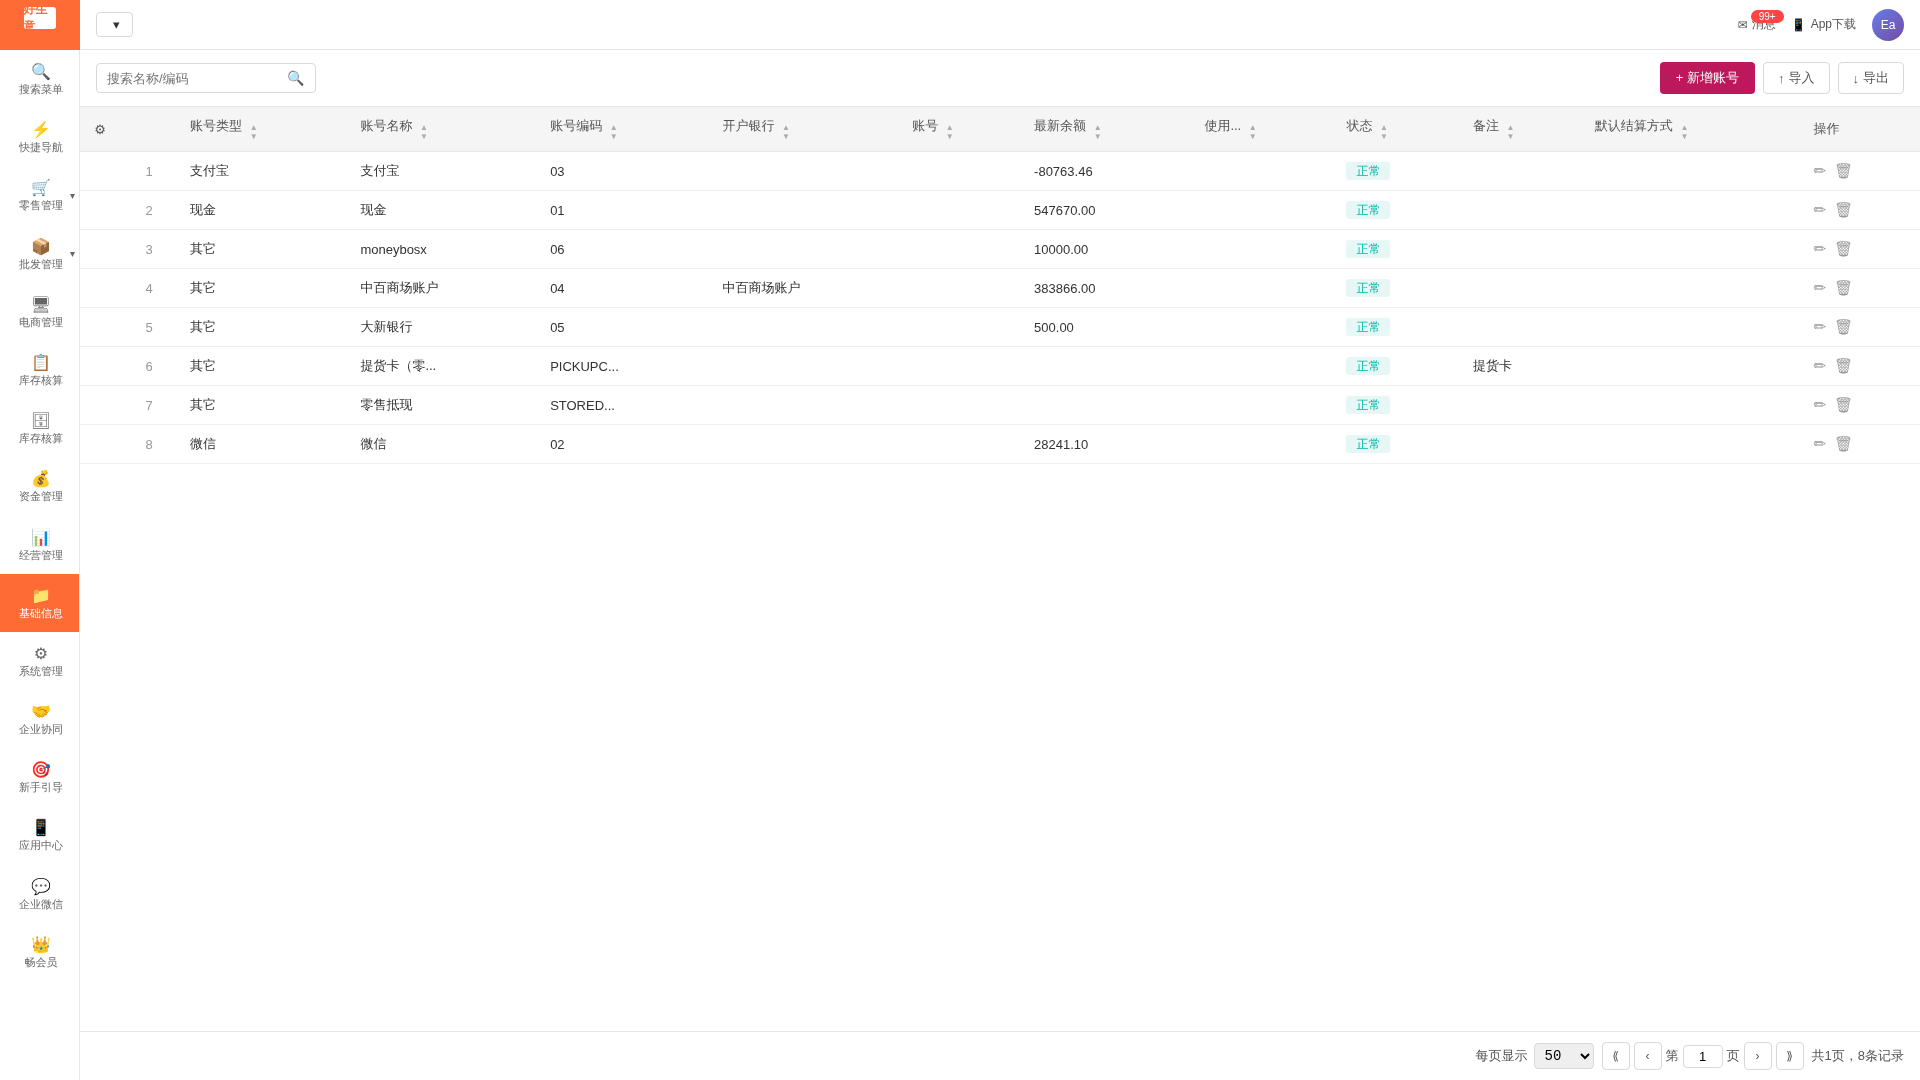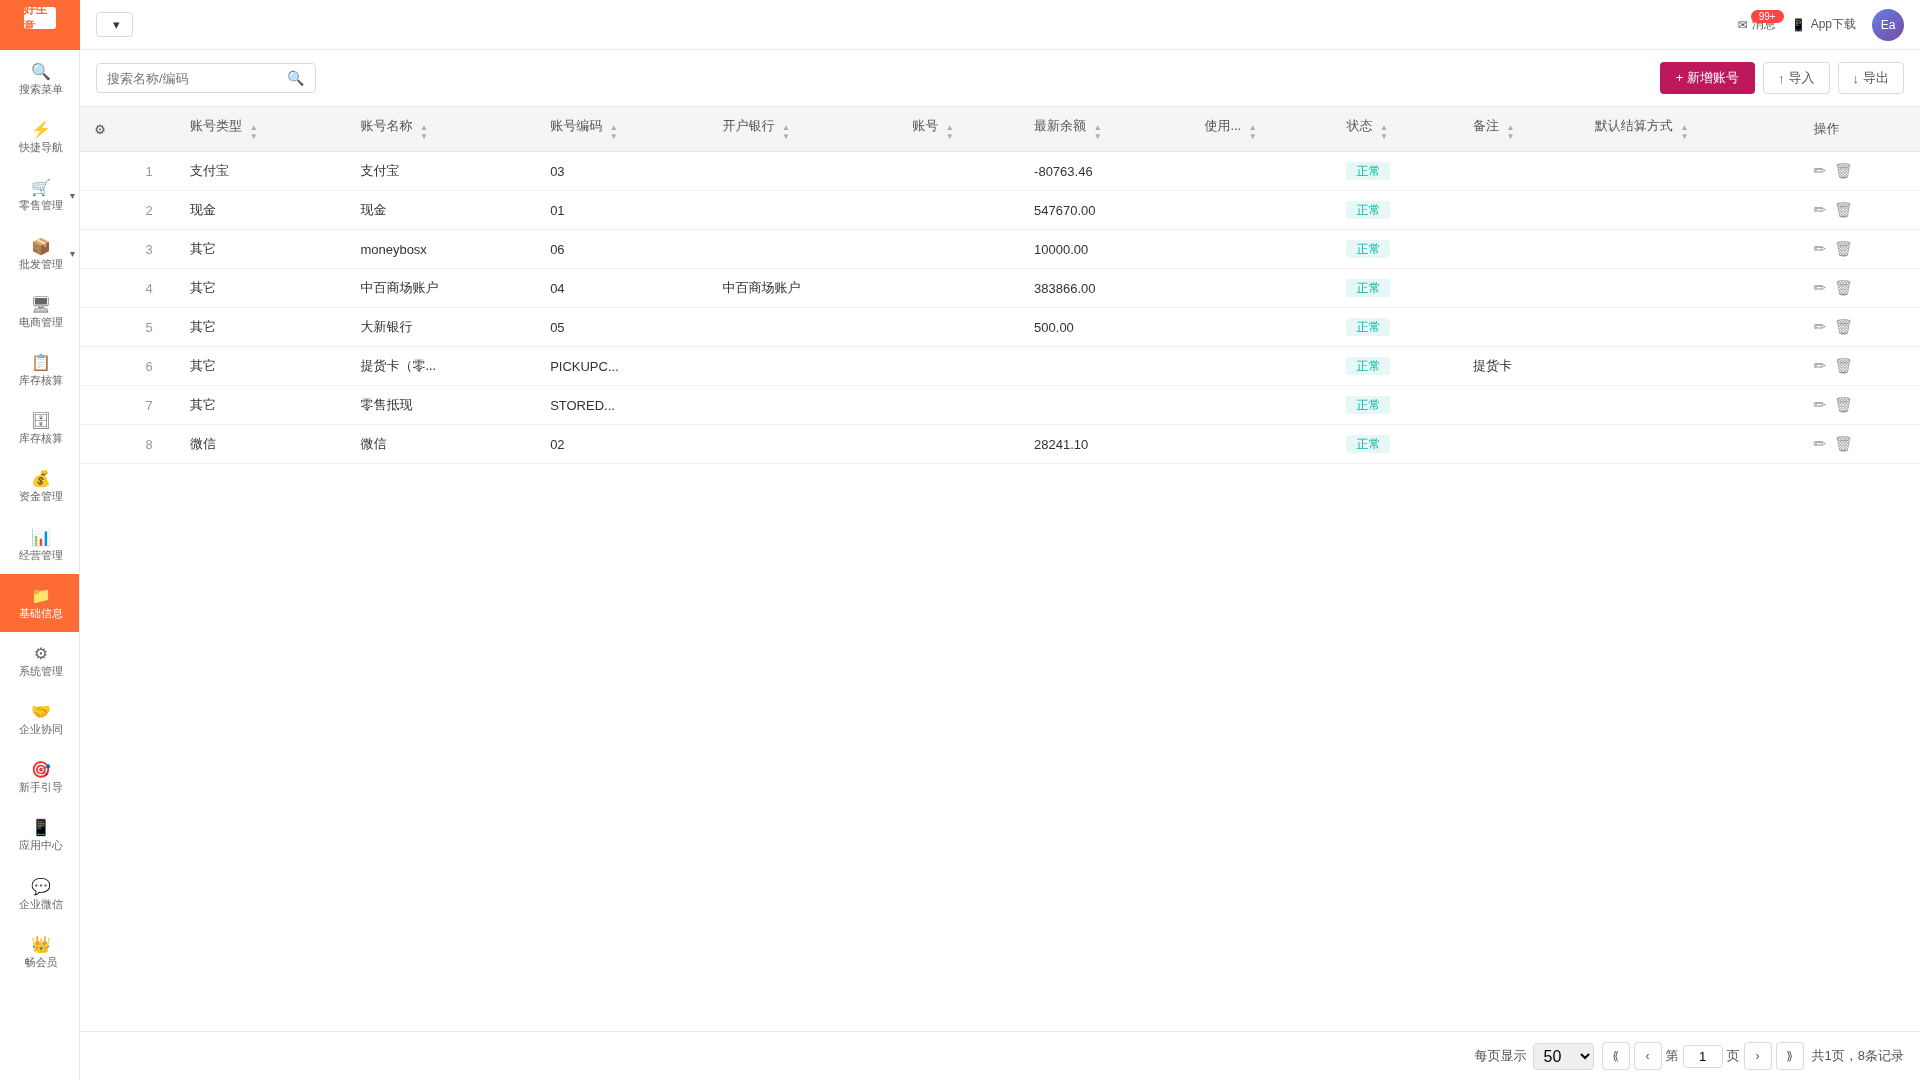--- a/index.html
+++ b/index.html
@@ -319,22 +319,23 @@
       display: flex;
       align-items: center;
       gap: 6px;
       font-size: 13px;
       color: #555;
     }
     .page-size-select select {
       border: 1px solid #d9d9d9;
       border-radius: 4px;
       padding: 3px 6px;
-      font-size: 16px;
+      font-size: 14px;
       outline: none;
+      font-family: Liberation Mono, monospace;
     }
     .page-nav {
       display: flex;
       align-items: center;
       gap: 4px;
     }
     .page-btn {
       width: 28px;
       height: 28px;
       display: flex;

